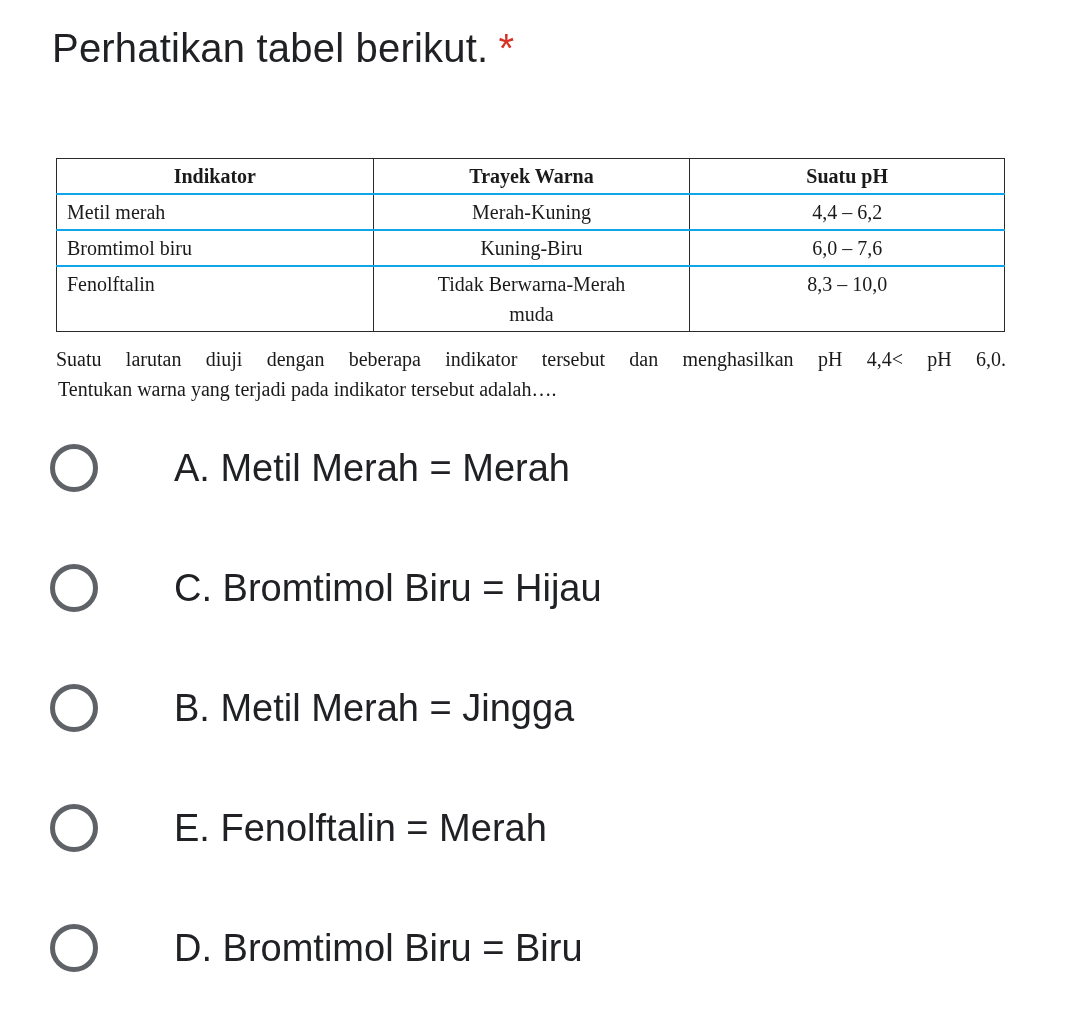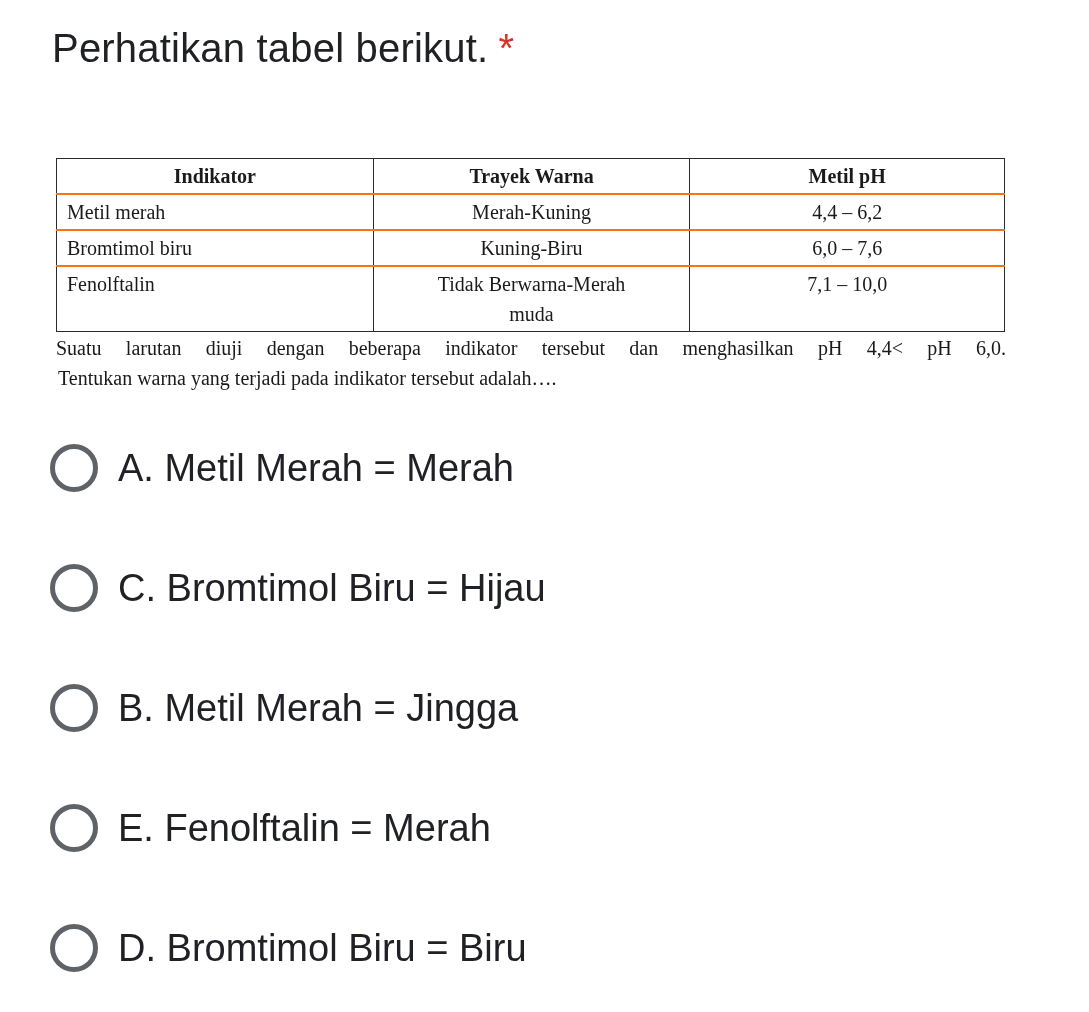--- a/index.html
+++ b/index.html
@@ -5,71 +5,71 @@
   html, body { margin: 0; padding: 0; background: #ffffff; }
   body { width: 1089px; height: 1012px; position: relative; overflow: hidden;
          font-family: "Liberation Sans", sans-serif; color: #202124; }
   .title { position: absolute; left: 52px; top: 26px; font-size: 40px; letter-spacing: 0.2px;
            font-family: "Liberation Sans", sans-serif; color: #202124; }
   .title .req { color: #d93025; margin-left: 10px; }
   .qimg { position: absolute; left: 56px; top: 158px; width: 950px;
           font-family: "Liberation Serif", serif; color: #1a1a1a; }
   table.ind { border-collapse: collapse; width: 949px; font-size: 20px; }
   table.ind th, table.ind td { border: 1.5px solid #2a2a2a; padding: 2px 10px; line-height: 30px; vertical-align: top; }
-  table.ind tr.sep td { border-top: 2px solid #f97316; }
+  table.ind tr.sep td { border-top: 2px solid #0ea5e9; }
   table.ind th { font-weight: bold; text-align: center; height: 28px; }
   table.ind td.c { text-align: center; }
   table.ind col.c1 { width: 317px; }
   table.ind col.c2 { width: 317px; }
   table.ind col.c3 { width: 315px; }
-  .para { font-size: 20px; line-height: 30px; margin-top: 1px; }
+  .para { font-size: 20px; line-height: 30px; margin-top: 12px; }
   .para .l1 { text-align: justify; text-align-last: justify; }
   .para .l2 { padding-left: 2px; }
   .options { position: absolute; left: 50px; top: 438px; }
   .opt { display: flex; align-items: center; height: 60px; margin-bottom: 60px; cursor: pointer; }
   .radio { width: 48px; height: 48px; border: 5px solid #5f6368; border-radius: 50%; box-sizing: border-box; flex: none; }
-  .opt-label { margin-left: 20px; font-size: 38px; color: #202124; font-family: "Liberation Sans", sans-serif; }
+  .opt-label { margin-left: 76px; font-size: 38px; color: #202124; font-family: "Liberation Sans", sans-serif; }
 </style>
 </head>
 <body>
 
 <div class="title">
   <span>Perhatikan tabel berikut.</span><span class="req">*</span>
 </div>
 
 <div class="qimg">
   <table class="ind">
     <colgroup>
         <col class="c1">
         <col class="c2">
         <col class="c3">
       </colgroup>
     <tbody>
         <tr>
       <th>Indikator</th>
       <th>Trayek Warna</th>
-      <th>Metil pH</th>
+      <th>Suatu pH</th>
     </tr>
     <tr class="sep">
       <td>Metil merah</td>
       <td class="c">Merah-Kuning</td>
       <td class="c">4,4 – 6,2</td>
     </tr>
     <tr class="sep">
       <td>Bromtimol biru</td>
       <td class="c">Kuning-Biru</td>
       <td class="c">6,0 – 7,6</td>
     </tr>
     <tr class="sep">
       <td>Fenolftalin</td>
       <td class="c">
         <div>Tidak Berwarna-Merah</div>
         <div>muda</div>
       </td>
-      <td class="c">7,1 – 10,0</td>
+      <td class="c">8,3 – 10,0</td>
     </tr>
   </tbody>
     </table>
   <div class="para">
     <div class="l1">Suatu larutan diuji dengan beberapa indikator tersebut dan menghasilkan pH 4,4&lt; pH 6,0.</div>
     <div class="l2">Tentukan warna yang terjadi pada indikator tersebut adalah….</div>
   </div>
 </div>
 
 <div class="options">

